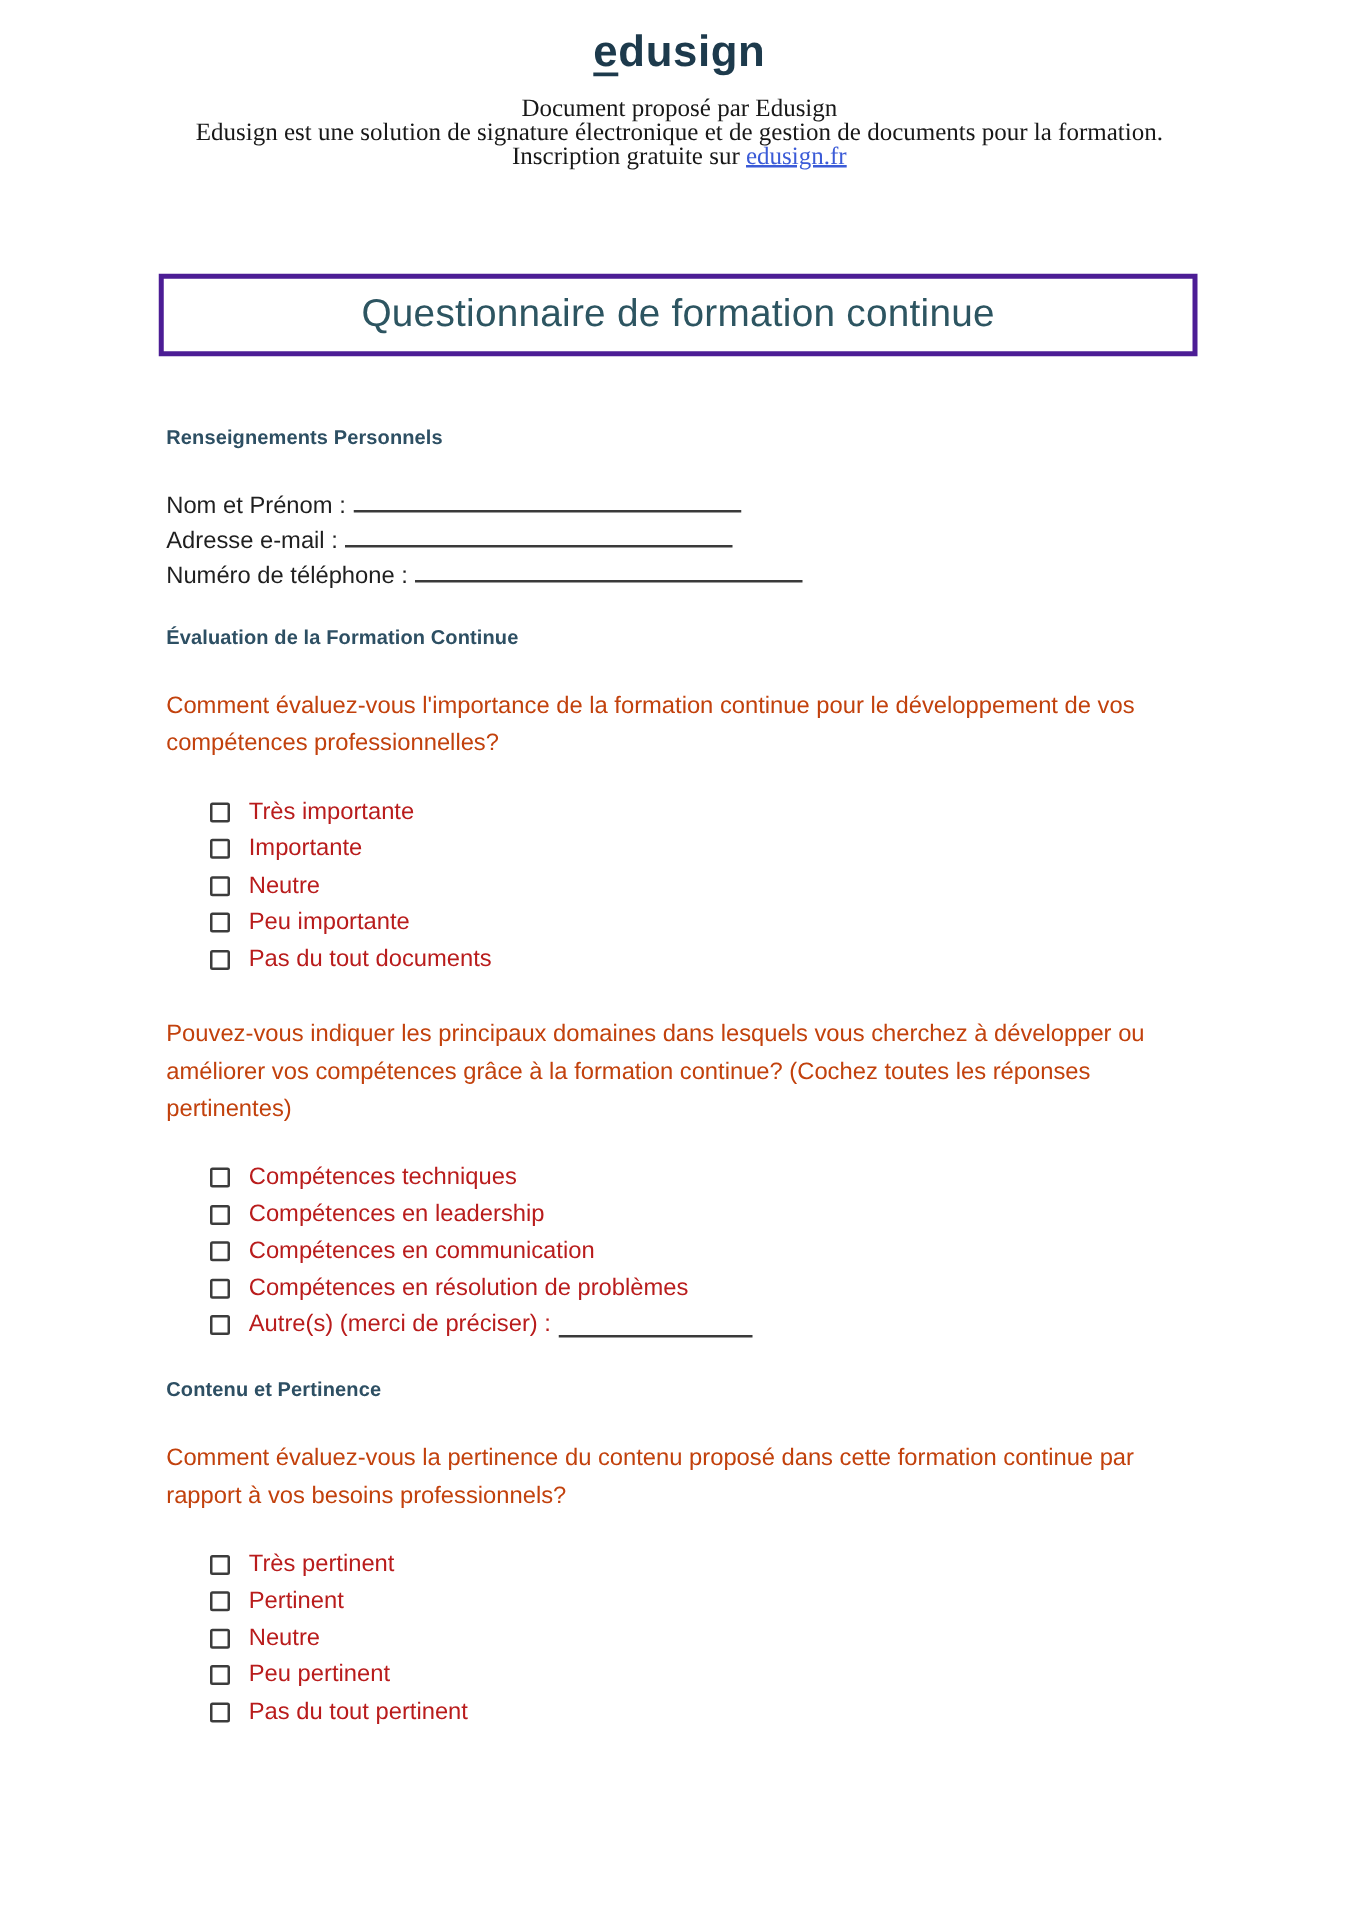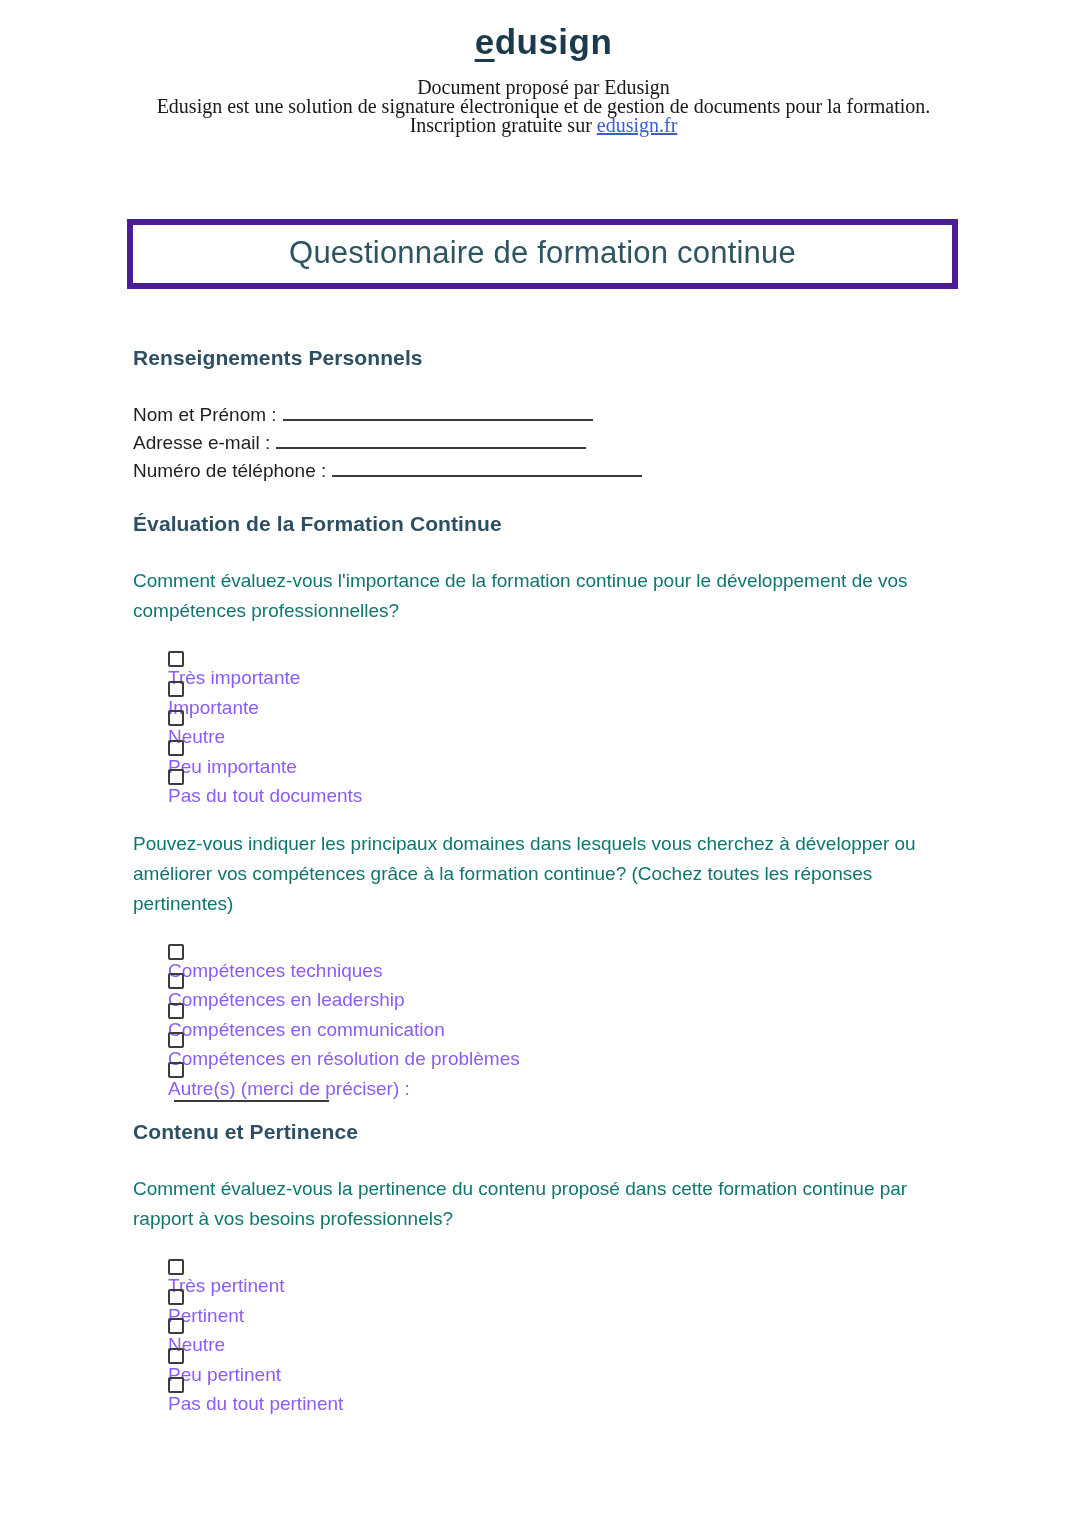--- a/index.html
+++ b/index.html
@@ -43,38 +43,38 @@
   .header-info a {
     color: #3b5bd7;
     text-decoration: underline;
     cursor: pointer;
   }
 
   
   .title-box {
     margin: 84px auto 0 127px;
     width: 831px;
-    border: 6px solid #4c1d95;
+    border: 4px solid #4c1d95;
     padding: 10px 0 12px 0;
     text-align: center;
   }
   .title-box h1 {
     font-size: 31px;
     font-weight: 400;
     color: #2d5561;
     letter-spacing: 0.2px;
   }
 
   
   .content {
     margin-left: 133px;
     width: 825px;
   }
   h2.section-heading {
-    font-size: 21px;
+    font-size: 16px;
     font-weight: 700;
     color: #2d4f63;
     letter-spacing: 0.1px;
   }
   .sec-personal { margin-top: 57px; }
   .fields { margin-top: 31px; }
   .field-row {
     font-size: 19px;
     line-height: 28px;
     white-space: nowrap;
@@ -89,34 +89,33 @@
   }
   .write-line.short { width: 155px; }
 
   .sec-eval { margin-top: 27px; }
   .sec-content { margin-top: 29px; }
 
   p.question {
     margin-top: 30px;
     font-size: 19px;
     line-height: 30px;
-    color: #0f766e;
+    color: #c2410c;
   }
   ul.options {
     list-style: none;
     margin-top: 25px;
     padding-left: 35px;
   }
   ul.options li {
     display: flex;
-    align-items: flex-start;
+    align-items: center;
     height: 29.5px;
     font-size: 19px;
-    color: #8b5cf6;
-    flex-direction: column;
+    color: #b91c1c;
   }
   .checkbox {
     display: inline-block;
     width: 16px;
     height: 16px;
     border: 2px solid #3c3c3c;
     border-radius: 2px;
     margin-right: 15px;
     flex: 0 0 auto;
     cursor: pointer;

